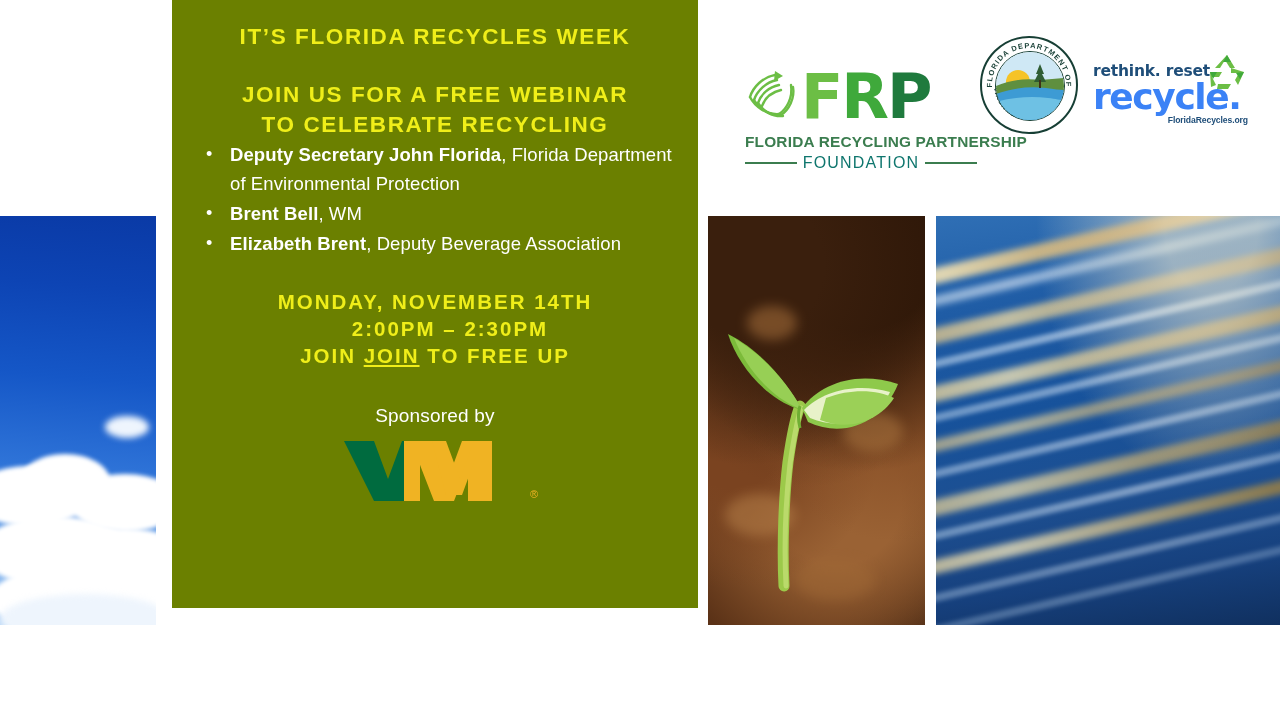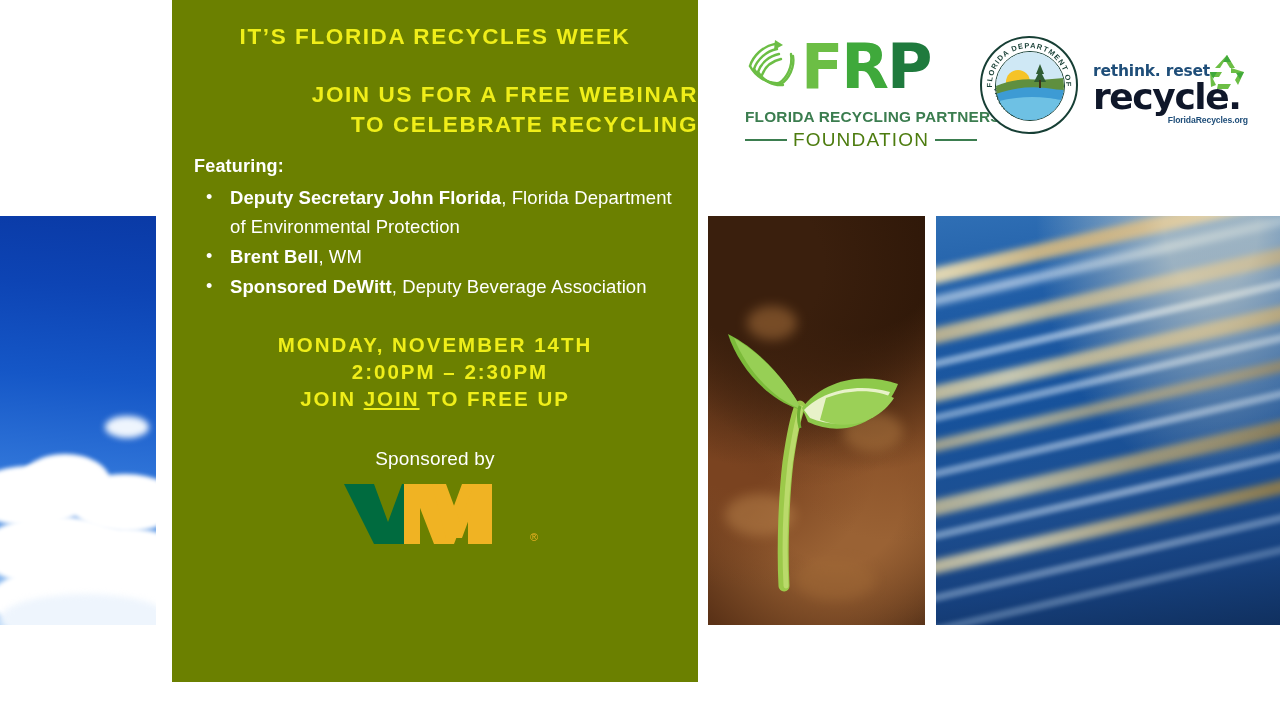--- a/index.html
+++ b/index.html
@@ -7,24 +7,24 @@
   #stage{position:relative;width:1280px;height:720px;background:#ffffff;}
 
   
   .sky-photo{position:absolute;left:0;top:216px;width:156px;height:409px;overflow:hidden;}
   .sky-bg{position:absolute;inset:0;
      background:linear-gradient(185deg,#0a3aa6 0%,#0d44b4 18%,#1557c7 40%,#2f74d8 62%,#5d9ae6 78%,#8fbcf0 90%,#bcd9f7 100%);}
   .cl{position:absolute;border-radius:50%;background:#ffffff;filter:blur(2px);}
   .cl2{position:absolute;border-radius:50%;background:#eef5fd;filter:blur(3px);}
 
   
-  .green-panel{position:absolute;left:172px;top:0;width:526px;height:682px;background:#6b8000;}
+  .green-panel{position:absolute;left:172px;top:0;width:526px;height:608px;background:#6b8000;}
   .hdr{color:#f0ee19;font-weight:bold;letter-spacing:1.6px;text-align:center;}
   .h-line1{font-size:22.5px;line-height:26px;padding-top:24px;}
-  .h-line2{font-size:22.5px;line-height:30px;padding-top:30px;text-align:right;}
+  .h-line2{font-size:22.5px;line-height:30px;padding-top:30px;}
   .feat{color:#ffffff;font-weight:bold;font-size:18px;margin:16px 0 6px 22px;letter-spacing:.2px;}
 
   ul.speakers{list-style:none;margin:0;padding:0 26px 0 26px;}
   ul.speakers li{position:relative;color:#ffffff;font-size:18.5px;line-height:29px;
      padding-left:32px;margin-bottom:1px;letter-spacing:.1px;}
   ul.speakers li .bul{position:absolute;left:8px;top:0;font-size:18px;}
   ul.speakers li b{font-weight:bold;}
   ul.speakers li span.reg{font-weight:normal;}
 
   .datewrap{margin-top:30px;text-align:center;color:#f0ee19;font-weight:bold;letter-spacing:2px;}
@@ -32,35 +32,35 @@
   .d2{font-size:20.5px;line-height:27px;margin-left:30px;}
   .d3{font-size:20.5px;line-height:27px;}
   .d3 .hre{text-decoration:underline;}
 
   .sponsored{margin-top:36px;text-align:center;color:#ffffff;font-size:19px;letter-spacing:.2px;}
   .wm-logo{margin:12px auto 0 auto;width:186px;height:64px;position:relative;}
   .wm-reg{position:absolute;right:-10px;bottom:3px;color:#f0b323;font-size:11px;}
 
   
   .logo-frp{position:absolute;left:745px;top:36px;width:232px;height:110px;}
-  .frp-row{display:flex;height:72px;}
+  .frp-row{display:flex;align-items:center;height:72px;margin-top:25px;}
   .frp-letters{font-family:"DejaVu Sans",sans-serif;font-weight:bold;font-size:62px;line-height:62px;letter-spacing:-2px;}
   .frp-f{color:#6cbe45;}.frp-r{color:#3fa93b;}.frp-p{color:#1f7a3d;}
   .frp-sub{font-size:15.4px;color:#3b7d4f;font-weight:bold;letter-spacing:.2px;text-align:center;white-space:nowrap;}
   .frp-found-row{display:flex;align-items:center;gap:6px;margin-top:3px;justify-content:center;}
   .frp-rule{height:2px;background:#3b7d4f;flex:1;}
-  .frp-found{font-size:19px;color:#4d7c0f;letter-spacing:1.2px;font-weight:normal;}
+  .frp-found{font-size:16px;color:#0f766e;letter-spacing:1.2px;font-weight:normal;}
 
   .logo-dep{position:absolute;left:980px;top:36px;width:98px;height:98px;}
   .dep-ring{position:absolute;inset:0;border-radius:50%;border:2.5px solid #173f35;background:#ffffff;}
   .dep-inner{position:absolute;left:15px;top:15px;width:68px;height:68px;border-radius:50%;overflow:hidden;border:1.5px solid #173f35;}
 
   .logo-rec{position:absolute;left:1093px;top:62px;width:155px;height:72px;}
   .rec-top{font-family:"DejaVu Sans",sans-serif;font-size:15.5px;color:#1f4e79;font-weight:bold;letter-spacing:-.2px;}
-  .rec-big{font-family:"DejaVu Sans",sans-serif;font-size:36px;line-height:34px;color:#0f172a;font-weight:bold;letter-spacing:-1.4px;}
+  .rec-big{font-family:"DejaVu Sans",sans-serif;font-size:36px;line-height:34px;color:#3b82f6;font-weight:bold;letter-spacing:-1.4px;}
   .rec-url{font-size:8.6px;color:#1f4e79;font-weight:bold;text-align:right;margin-top:1px;letter-spacing:-.1px;}
 
   
   .soil-photo{position:absolute;left:708px;top:216px;width:217px;height:409px;overflow:hidden;background:#5a3318;}
   .water-photo{position:absolute;left:936px;top:216px;width:344px;height:409px;overflow:hidden;background:#1b4a86;}
   .blob{position:absolute;border-radius:50%;filter:blur(6px);}
   .wband{position:absolute;left:-60%;width:240%;height:16px;filter:blur(3px);}
   .wripple{position:absolute;left:-60%;width:240%;height:8px;filter:blur(2px);}
 </style>
 </head>
@@ -82,34 +82,33 @@
 
   <div class="green-panel">
 
     <div class="hdr h-line1">IT’S FLORIDA RECYCLES WEEK</div>
 
     <div class="hdr h-line2">
       <div>JOIN US FOR A FREE WEBINAR</div>
       <div>TO CELEBRATE RECYCLING</div>
     </div>
 
-    <div class="feat">Featuring:</div>
 
     <ul class="speakers">
       <li>
         <span class="bul">•</span>
         <b>Deputy Secretary John Florida</b><span class="reg">, Florida Department of Environmental Protection</span>
       </li>
       <li>
         <span class="bul">•</span>
         <b>Brent Bell</b><span class="reg">, WM</span>
       </li>
       <li>
         <span class="bul">•</span>
-        <b>Sponsored DeWitt</b><span class="reg">, Deputy Beverage Association</span>
+        <b>Elizabeth Brent</b><span class="reg">, Deputy Beverage Association</span>
       </li>
     </ul>
 
     <div class="datewrap">
       <div class="d1">MONDAY, NOVEMBER 14TH</div>
       <div class="d2">2:00PM – 2:30PM</div>
       <div class="d3"><span>JOIN </span><span class="hre">JOIN</span><span> TO FREE UP</span></div>
     </div>
 
     <div class="sponsored">Sponsored by</div>

